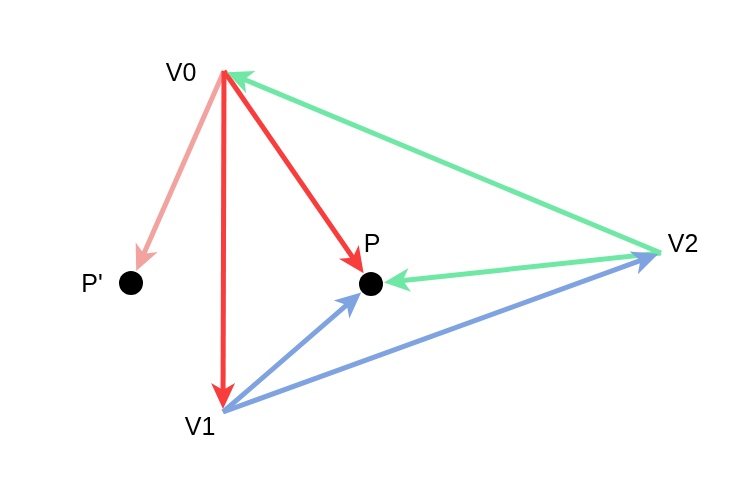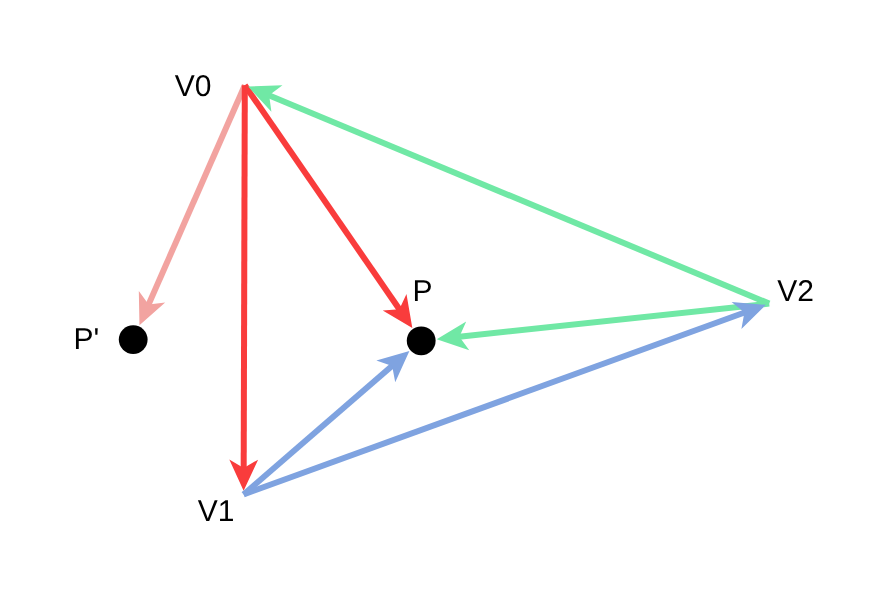--- a/index.html
+++ b/index.html
@@ -7,20 +7,21 @@
     padding: 0;
     background: #ffffff;
     width: 744px;
     height: 494px;
     overflow: hidden;
   }
   .diagram-wrap {
     width: 644px;
     height: 494px;
     background: #ffffff;
+    padding-left: 20px;
   }
   svg text {
     font-family: "Liberation Sans", "DejaVu Sans", sans-serif;
   }
 </style>
 </head>
 <body>
 
 <div class="diagram-wrap">
   <svg xmlns="http://www.w3.org/2000/svg" width="744" height="494" viewBox="0 0 744 494" style="background: rgb(255, 255, 255);">

